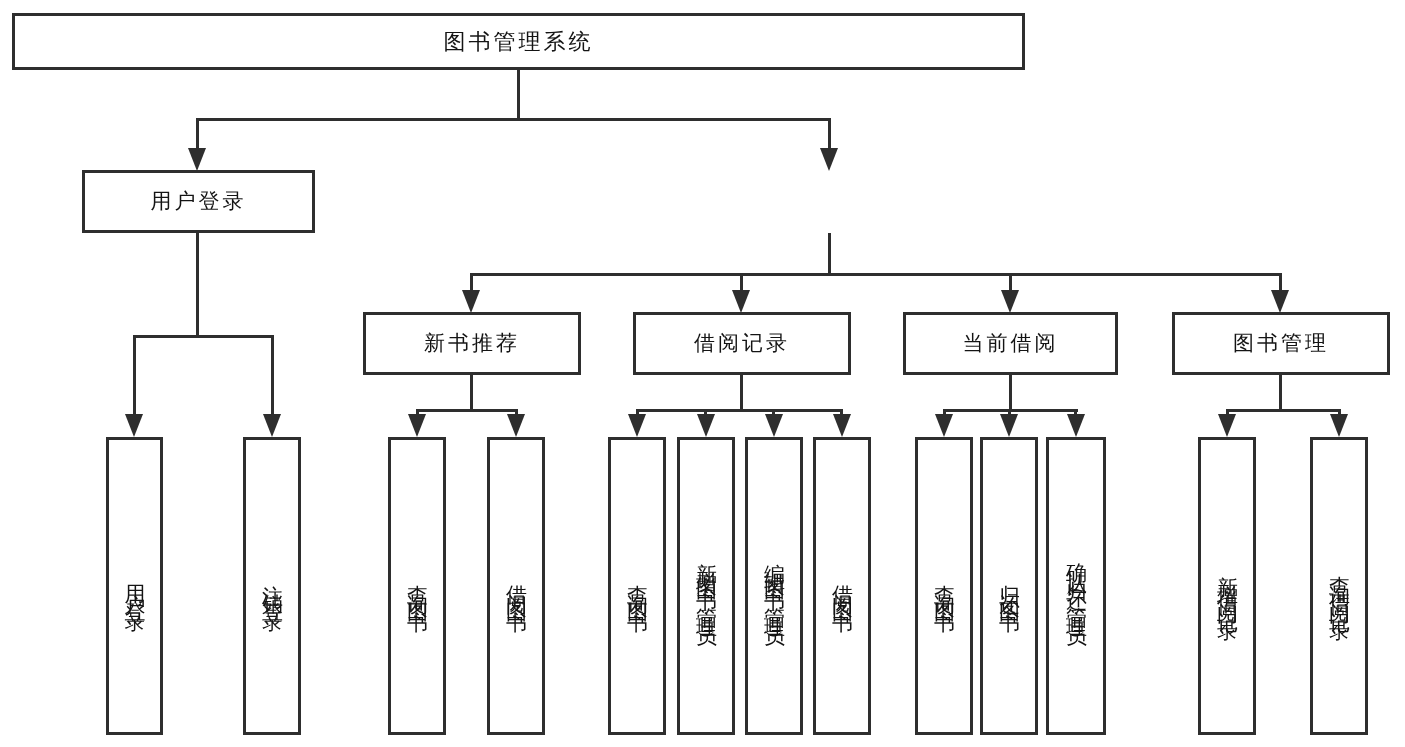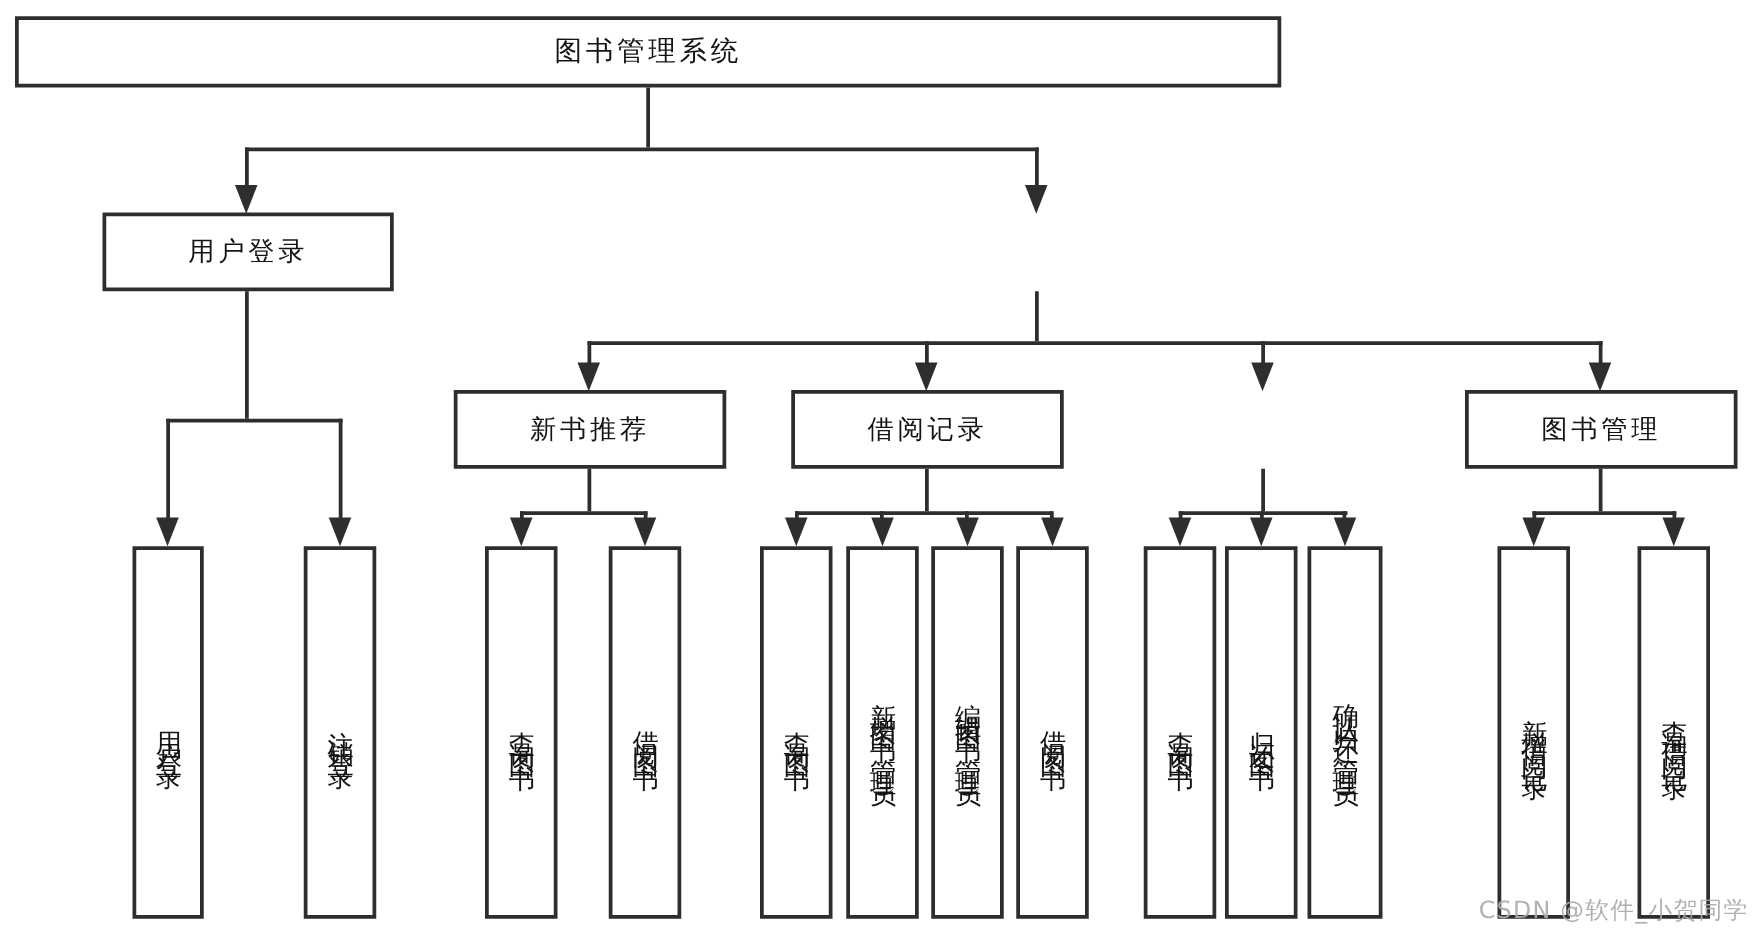--- a/index.html
+++ b/index.html
@@ -58,20 +58,23 @@
 
   <div class="box" style="left:82px;top:170px;width:233px;height:63px;">
     <span class="hlabel">用户登录</span>
   </div>
 
   <div class="box" style="left:363px;top:312px;width:218px;height:63px;align-items:center;">
     <span class="hlabel">新书推荐</span>
   </div>
   <div class="box" style="left:633px;top:312px;width:218px;height:63px;">
     <span class="hlabel">借阅记录</span>
+  </div>
+  <div class="box" style="left:903px;top:312px;width:215px;height:63px;">
+    <span class="hlabel">当前借阅</span>
   </div>
   <div class="box" style="left:1172px;top:312px;width:218px;height:63px;">
     <span class="hlabel">图书管理</span>
   </div>
 
   <div class="box" style="left:106px;top:437px;width:57px;height:298px;">
     <span class="vtext">用户登录</span>
   </div>
   <div class="box" style="left:243px;top:437px;width:58px;height:298px;">
     <span class="vtext">注销登录</span>
@@ -166,15 +169,14 @@
   <div class="arrow" style="left:1000px;top:414px;"></div>
   <div class="arrow" style="left:1067px;top:414px;"></div>
 
   <div class="vline" style="left:1279px;top:375px;height:34px;"></div>
   <div class="hline" style="left:1226px;top:409px;width:115px;"></div>
   <div class="vline" style="left:1226px;top:409px;height:8px;"></div>
   <div class="vline" style="left:1338px;top:409px;height:8px;"></div>
   <div class="arrow" style="left:1218px;top:414px;"></div>
   <div class="arrow" style="left:1330px;top:414px;"></div>
 
-  <div class="watermark">CSDN @软件_小贺同学</div>
 
 </div>
 
 </body></html>

